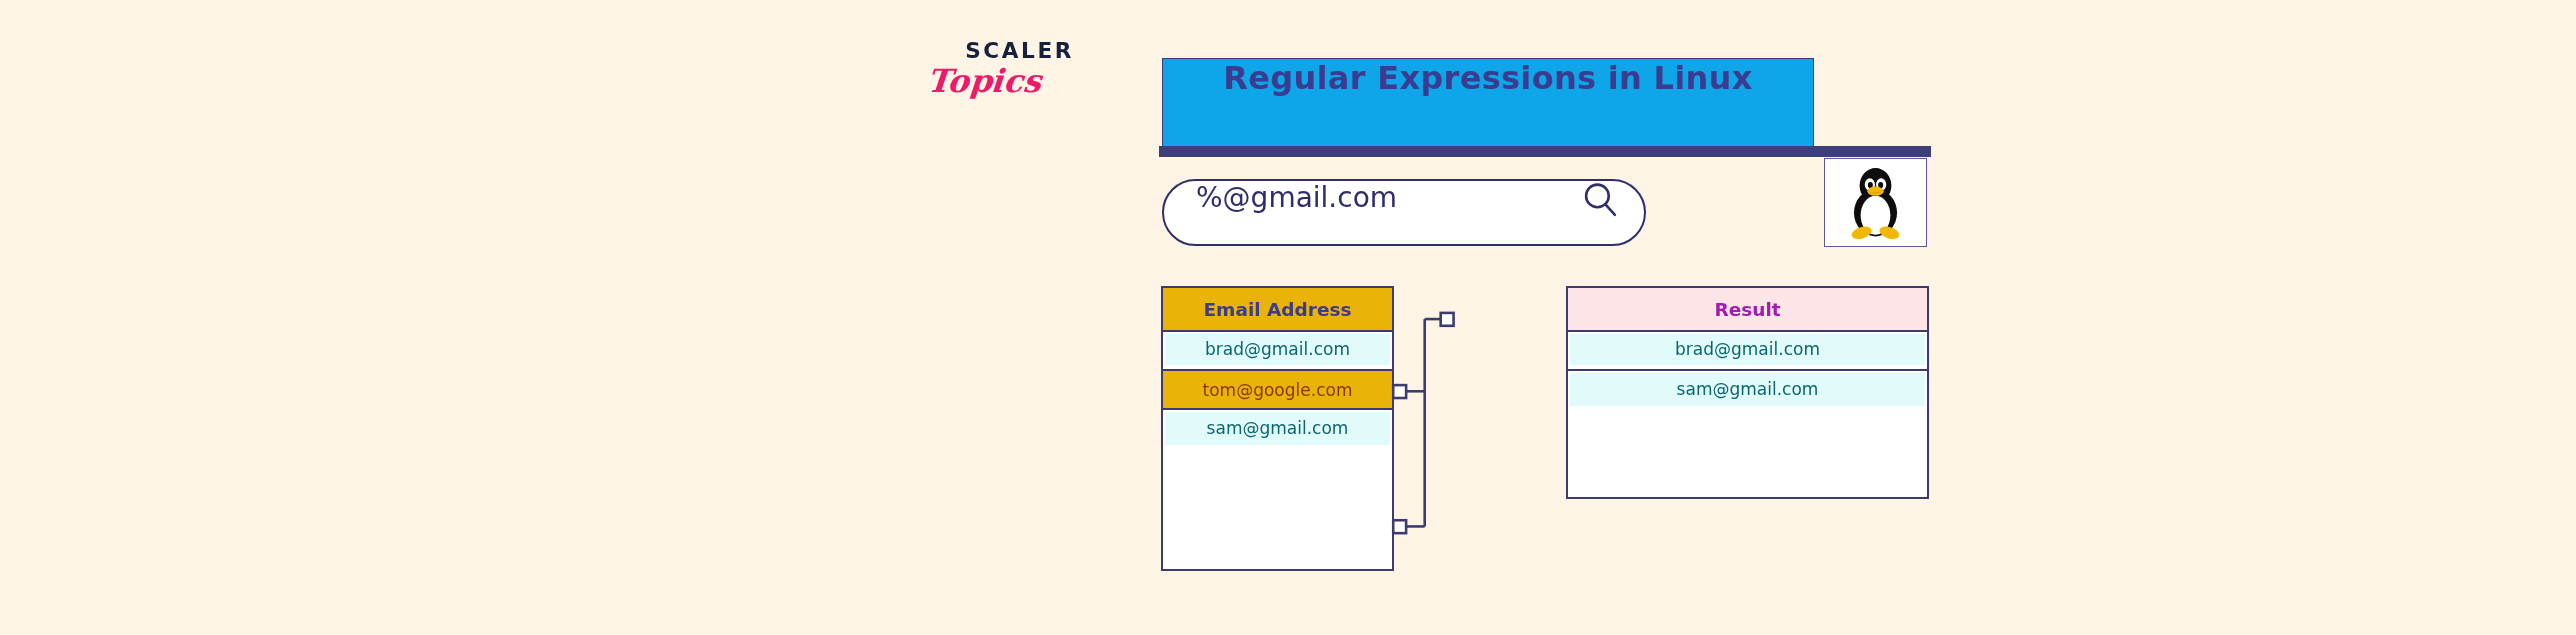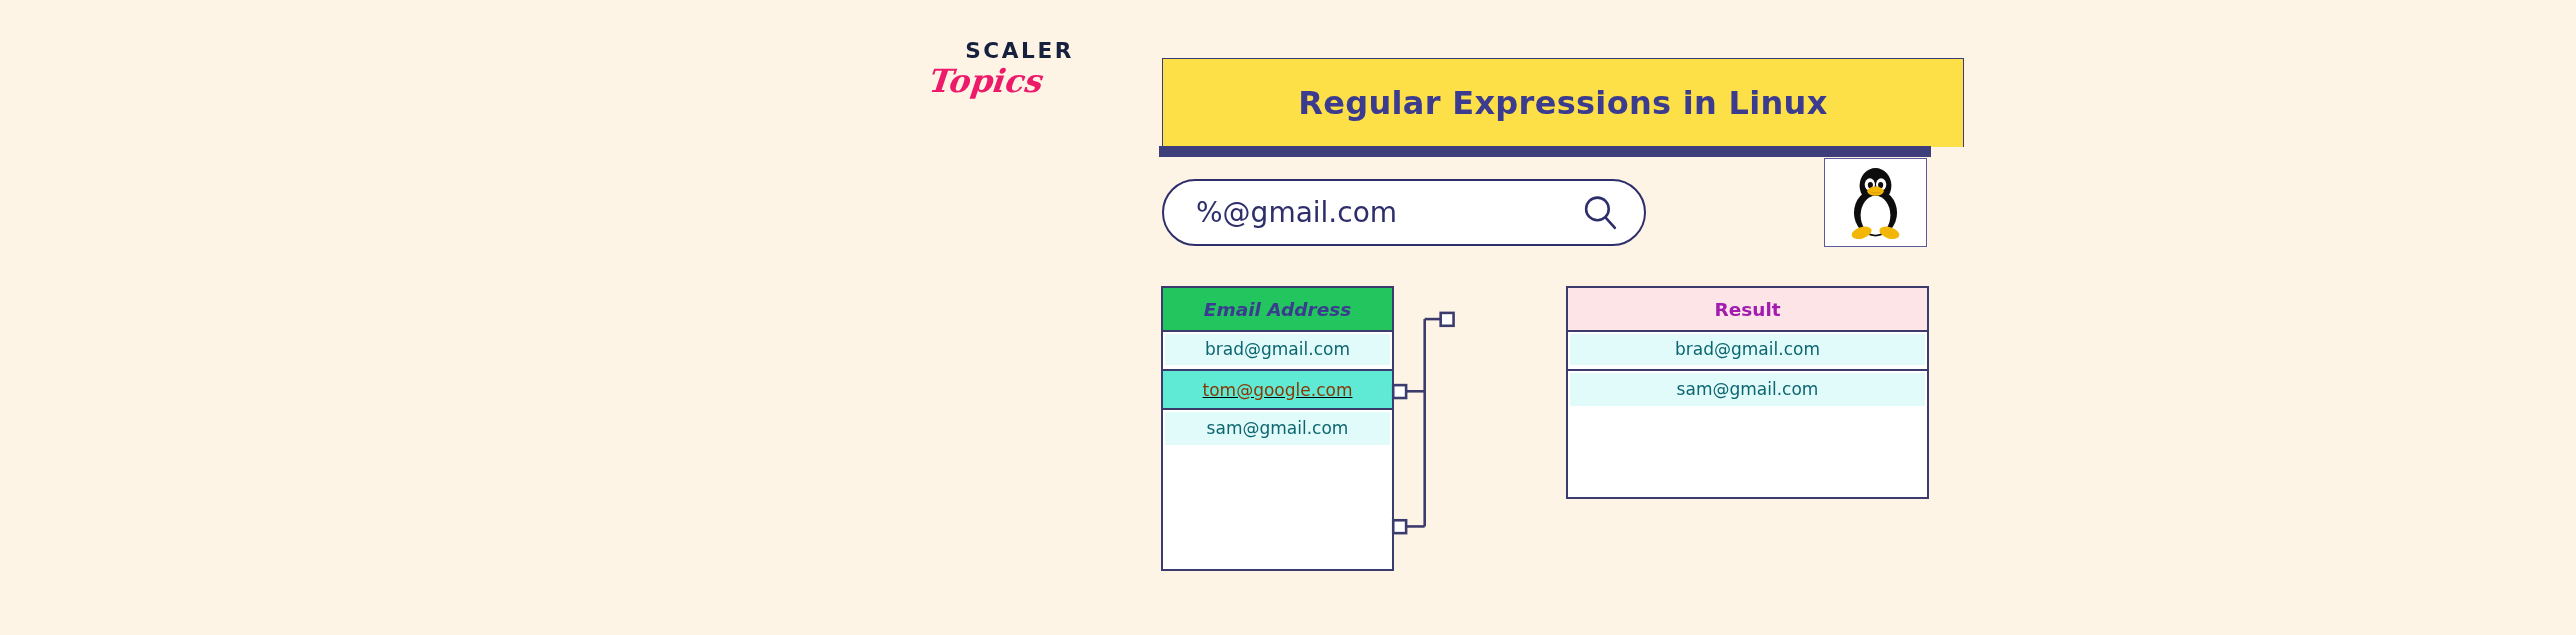--- a/index.html
+++ b/index.html
@@ -42,27 +42,27 @@
     text-align: center;
     margin-top: 3.1px;
     transform: skewX(-8deg);
   }
 
   
   #title-bar {
     position: absolute;
     left: 1162px;
     top: 58px;
-    width: 802px;
+    width: 652px;
     height: 89px;
-    background: #fde047;
+    background: #0ea5e9;
     border: 1px solid #3b3b77;
     border-bottom: none;
     display: flex;
-    align-items: center;
+    align-items: flex-start;
     justify-content: center;
     box-sizing: border-box;
   }
   #title-text {
     font-family: "DejaVu Sans", sans-serif;
     font-weight: bold;
     font-size: 32px;
     color: #3b3b8f;
     letter-spacing: 0.3px;
     white-space: nowrap;
@@ -81,21 +81,20 @@
     position: absolute;
     left: 1162px;
     top: 179px;
     width: 484px;
     height: 67px;
     background: #ffffff;
     border: 2.6px solid #2e2e6b;
     border-radius: 36px;
     box-sizing: border-box;
     display: flex;
-    align-items: center;
     padding: 0 25px 0 32px;
     gap: 12px;
   }
   #search-value {
     flex: 1;
     font-family: "DejaVu Sans", sans-serif;
     font-size: 28px;
     color: #2e2e6b;
     white-space: nowrap;
   }
@@ -132,21 +131,21 @@
   #result-table { left: 1566px; top: 286px; width: 363px; height: 213px; }
 
   .tbl-header {
     height: 44px;
     border-bottom: 2.1px solid #3b3b6e;
     display: flex;
     align-items: center;
     justify-content: center;
     box-sizing: border-box;
   }
-  .hdr-email { background: #22c55e; font-style: italic; }
+  .hdr-email { background: #eab308; }
   .hdr-result { background: #fce4e7; }
   .hdr-email .hdr-label {
     font-family: "DejaVu Sans", sans-serif;
     font-weight: bold;
     font-size: 18.5px;
     color: #3b3b8f;
   }
   .hdr-result .hdr-label {
     font-family: "DejaVu Sans", sans-serif;
     font-weight: bold;
@@ -164,21 +163,21 @@
     padding: 1.5px 2.1px 3.6px 2.1px;
   }
   .tbl-row:last-child { border-bottom: none; }
   .cell-fill {
     flex: 1;
     display: flex;
     align-items: center;
     justify-content: center;
   }
   .fill-cyan { background: #e1fafa; }
-  .fill-cream { background: #5eead4; text-decoration: underline; }
+  .fill-cream { background: #eab308; }
   .cell-text {
     font-family: "DejaVu Sans", sans-serif;
     font-size: 17px;
     white-space: nowrap;
   }
   .txt-teal { color: #0b6670; }
   .txt-brown { color: #8a3706; }
 
   
   .tbl-row.row-plain { padding: 0; }

